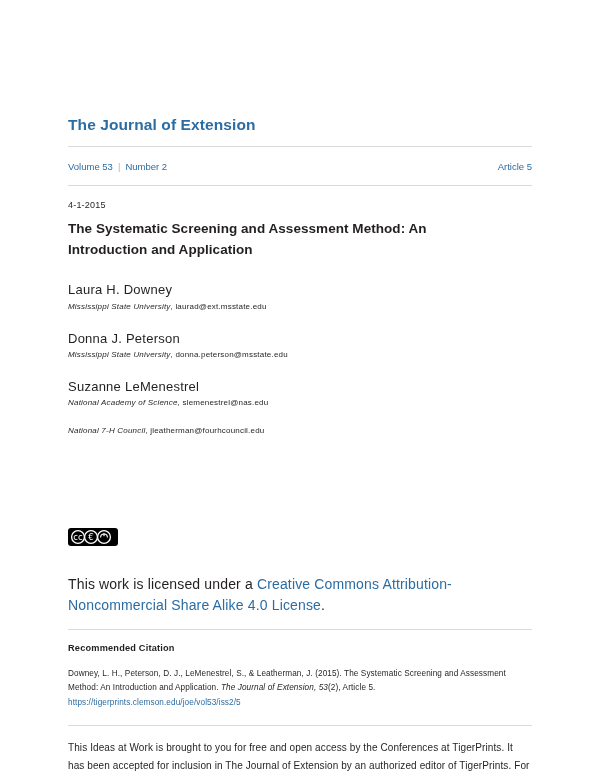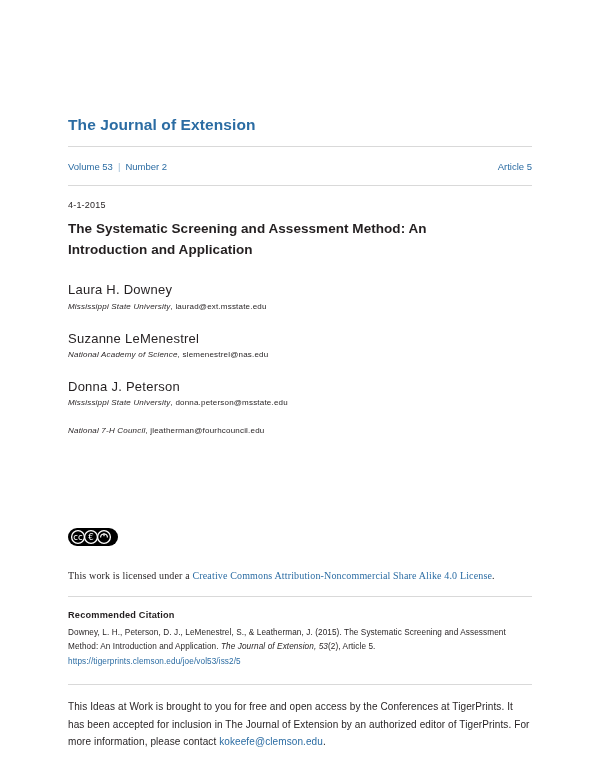--- a/index.html
+++ b/index.html
@@ -118,57 +118,56 @@
   .license-area {
     position: absolute;
     left: 68px;
     top: 528px;
     width: 464px;
   }
   .cc-badge {
     width: 50px;
     height: 18px;
     background: #000000;
-    border-radius: 9px;
+    border-radius: 3px;
     display: flex;
     align-items: center;
     justify-content: flex-start;
     padding-left: 2px;
     box-sizing: border-box;
   }
   .cc-badge svg { display: block; }
 
   .license-text {
-    margin-top: 22px;
-    font-size: 10px;
+    margin-top: 28px;
+    font-size: 14px;
     color: #231f20;
     letter-spacing: 0.15px;
     line-height: 1.5;
-    font-family: Liberation Serif, serif;
   }
   .license-text a {
     color: #2b6ca3;
     text-decoration: none;
   }
 
   .rule3 {
     border: 0;
     border-top: 1px solid #d9d9d9;
     margin: 13px 0 0 0;
   }
 
   .rec-heading {
     margin-top: 13px;
     font-size: 9.2px;
     font-weight: bold;
     color: #231f20;
     letter-spacing: 0.2px;
   }
   .rec-citation {
-    margin-top: 6px;
+    margin-top: 14px;
     font-size: 8.2px;
     line-height: 1.75;
     color: #231f20;
     letter-spacing: 0.1px;
   }
   .rec-citation .ital { font-style: italic; }
   .rec-link {
     color: #2b6ca3;
     text-decoration: none;
     font-size: 8.2px;
@@ -222,30 +221,30 @@
     <div class="authors">
 
       <div class="author-block">
         <div class="author-name">Laura H. Downey</div>
         <div class="author-affil">
           <span class="inst">Mississippi State University</span><span>, </span><span>laurad@ext.msstate.edu</span>
         </div>
       </div>
 
       <div class="author-block">
+        <div class="author-name">Donna J. Peterson</div>
+        <div class="author-affil">
+          <span class="inst">Mississippi State University</span><span>, </span><span>donna.peterson@msstate.edu</span>
+        </div>
+      </div>
+
+      <div class="author-block">
         <div class="author-name">Suzanne LeMenestrel</div>
         <div class="author-affil">
           <span class="inst">National Academy of Science</span><span>, </span><span>slemenestrel@nas.edu</span>
-        </div>
-      </div>
-
-      <div class="author-block">
-        <div class="author-name">Donna J. Peterson</div>
-        <div class="author-affil">
-          <span class="inst">Mississippi State University</span><span>, </span><span>donna.peterson@msstate.edu</span>
         </div>
       </div>
 
       <div class="author-block">
         <div class="author-affil">
           <span class="inst">National 7-H Council</span><span>, </span><span>jleatherman@fourhcouncil.edu</span>
         </div>
       </div>
 
     </div>

